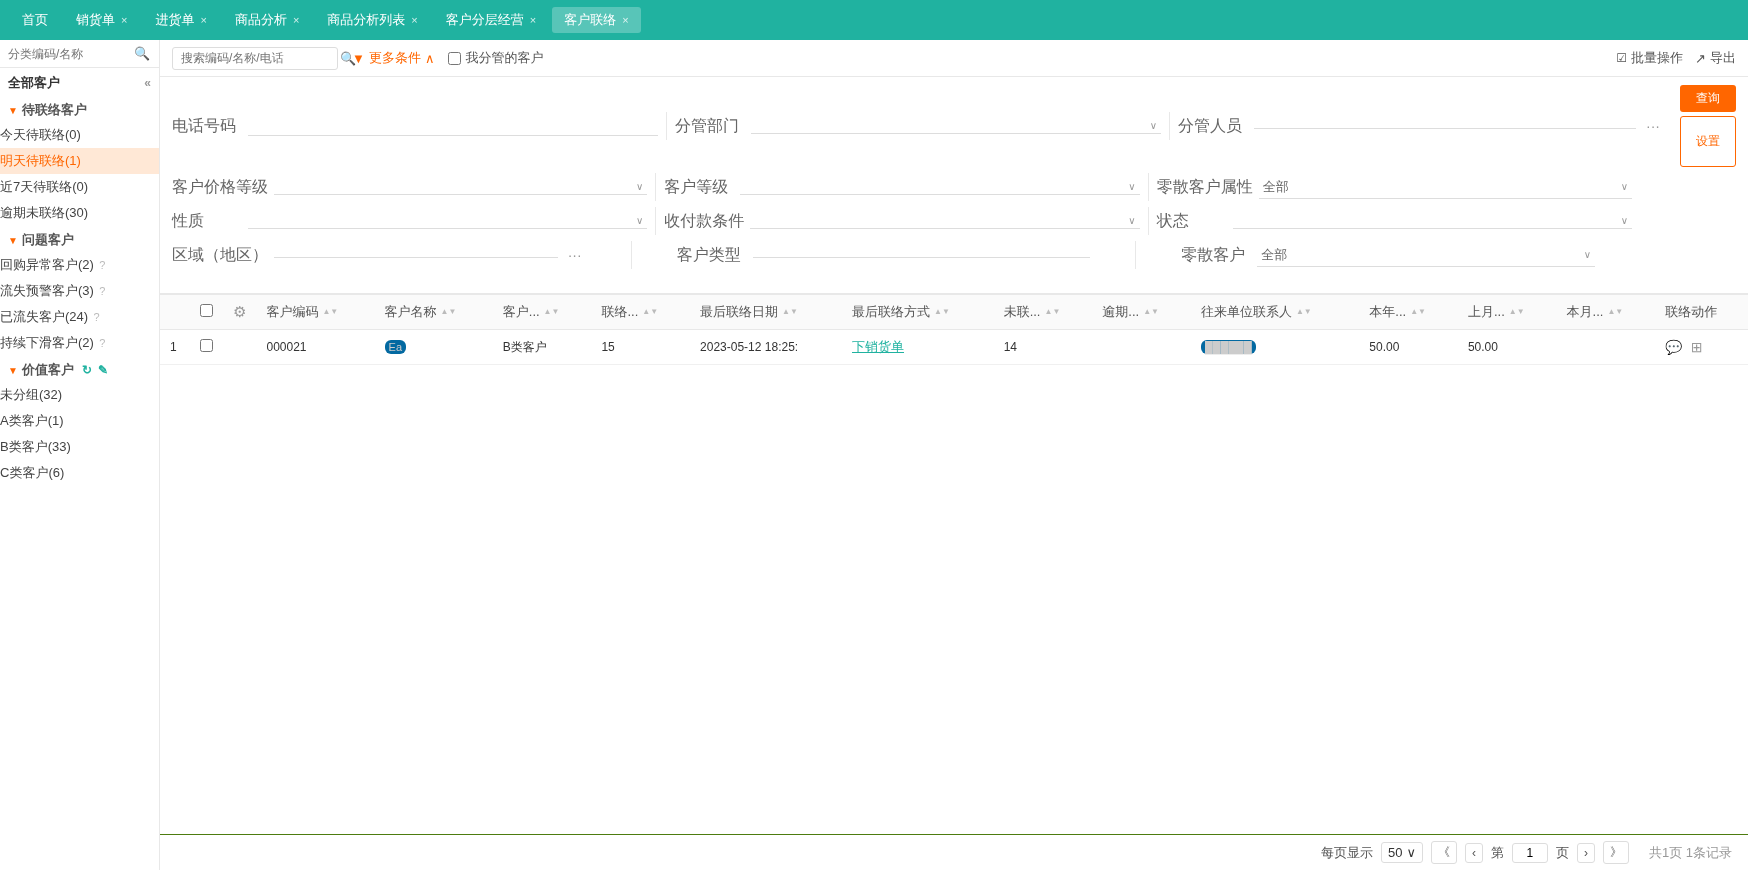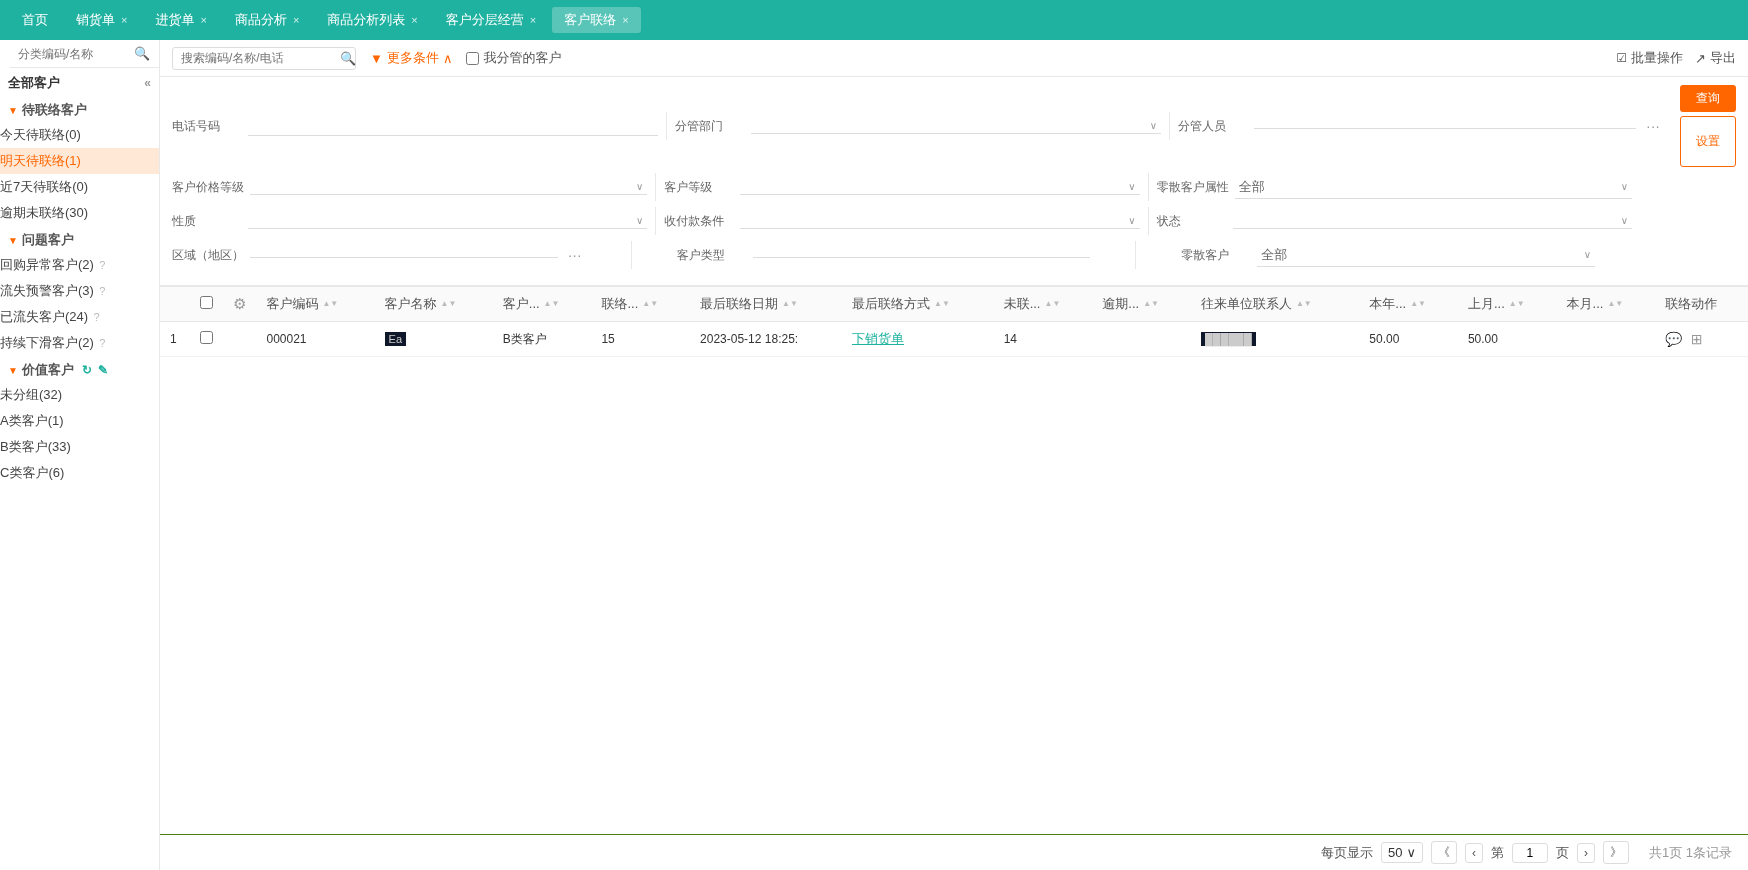--- a/index.html
+++ b/index.html
@@ -41,21 +41,20 @@
       border-right: 1px solid #e8e8e8;
       overflow-y: auto;
       flex-shrink: 0;
     }
     .sidebar-search {
       display: flex;
       align-items: center;
       padding: 6px 8px;
       border-bottom: 1px solid #e8e8e8;
       gap: 0;
-      margin-left: 10px;
     }
     .sidebar-search input {
       border: none;
       outline: none;
       font-size: 12px;
       color: #999;
       width: 100%;
       background: transparent;
     }
     .sidebar-section-header {
@@ -108,21 +107,21 @@
       border-bottom: 1px solid #e8e8e8;
     }
     .search-box {
       display: flex;
       align-items: center;
       border: 1px solid #ddd;
       border-radius: 3px;
       padding: 3px 8px;
       gap: 4px;
       background: #fff;
-      width: 184px;
+      width: 166px;
     }
     .search-box input { border: none; outline: none; font-size: 12px; color: #666; width: 100%; }
     .filter-btn {
       display: flex;
       align-items: center;
       gap: 4px;
       color: #f60;
       cursor: pointer;
       font-size: 12px;
       padding: 3px 6px;
@@ -156,31 +155,31 @@
       background: #fff;
       border-bottom: 1px solid #e8e8e8;
       padding: 8px 12px;
     }
     .filter-row {
       display: flex;
       align-items: center;
       margin-bottom: 6px;
       gap: 8px;
     }
-    .filter-row:last-child { margin-bottom: 8px; gap: 45px; }
+    .filter-row:last-child { margin-bottom: 16px; gap: 45px; }
     .filter-field {
       display: flex;
       align-items: center;
       flex: 1;
       gap: 6px;
       min-width: 0;
     }
     .filter-label {
       color: #666;
-      font-size: 12px;
+      font-size: 16px;
       white-space: nowrap;
       min-width: 70px;
     }
     .filter-input {
       flex: 1;
       border: none;
       border-bottom: 1px solid #ddd;
       outline: none;
       font-size: 12px;
       padding: 2px 4px;
@@ -253,21 +252,21 @@
     }
     .data-table th .col-sort { display: flex; align-items: center; gap: 2px; }
     .data-table td {
       border-bottom: 1px solid #f0f0f0;
       padding: 8px 10px;
       color: #333;
       font-size: 12px;
       white-space: nowrap;
     }
     .link-text { color: #20b2a0; cursor: pointer; text-decoration: underline; }
-    .masked { color: #ccc; background: #0f172a; border-radius: 0; padding: 1px 4px; font-size: 11px; }
+    .masked { color: #ccc; background: #0369a1; border-radius: 6px; padding: 1px 4px; font-size: 11px; }
     .action-icons { display: flex; gap: 8px; align-items: center; }
     .action-icon { color: #999; cursor: pointer; font-size: 14px; }
 
     
     .sort-arrow { display: inline-flex; flex-direction: column; font-size: 8px; line-height: 1; color: #bbb; margin-left: 2px; }
 
     
     .pagination-bar {
       background: #fff;
       border-top: 1px solid #4d7c0f;

